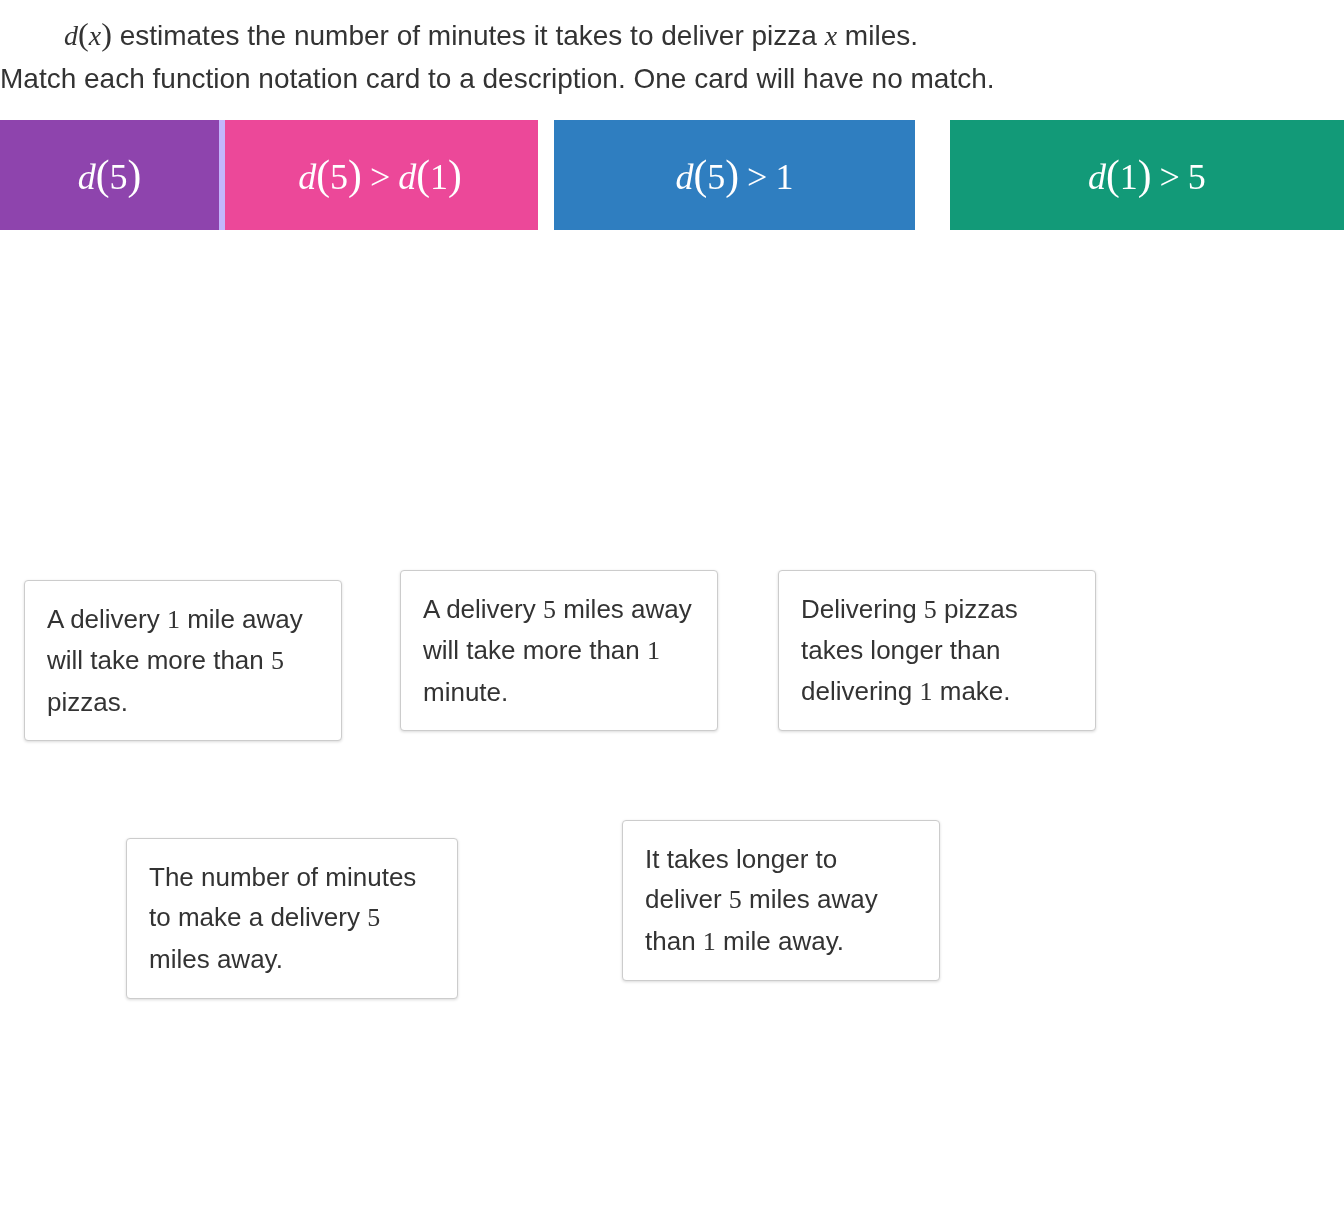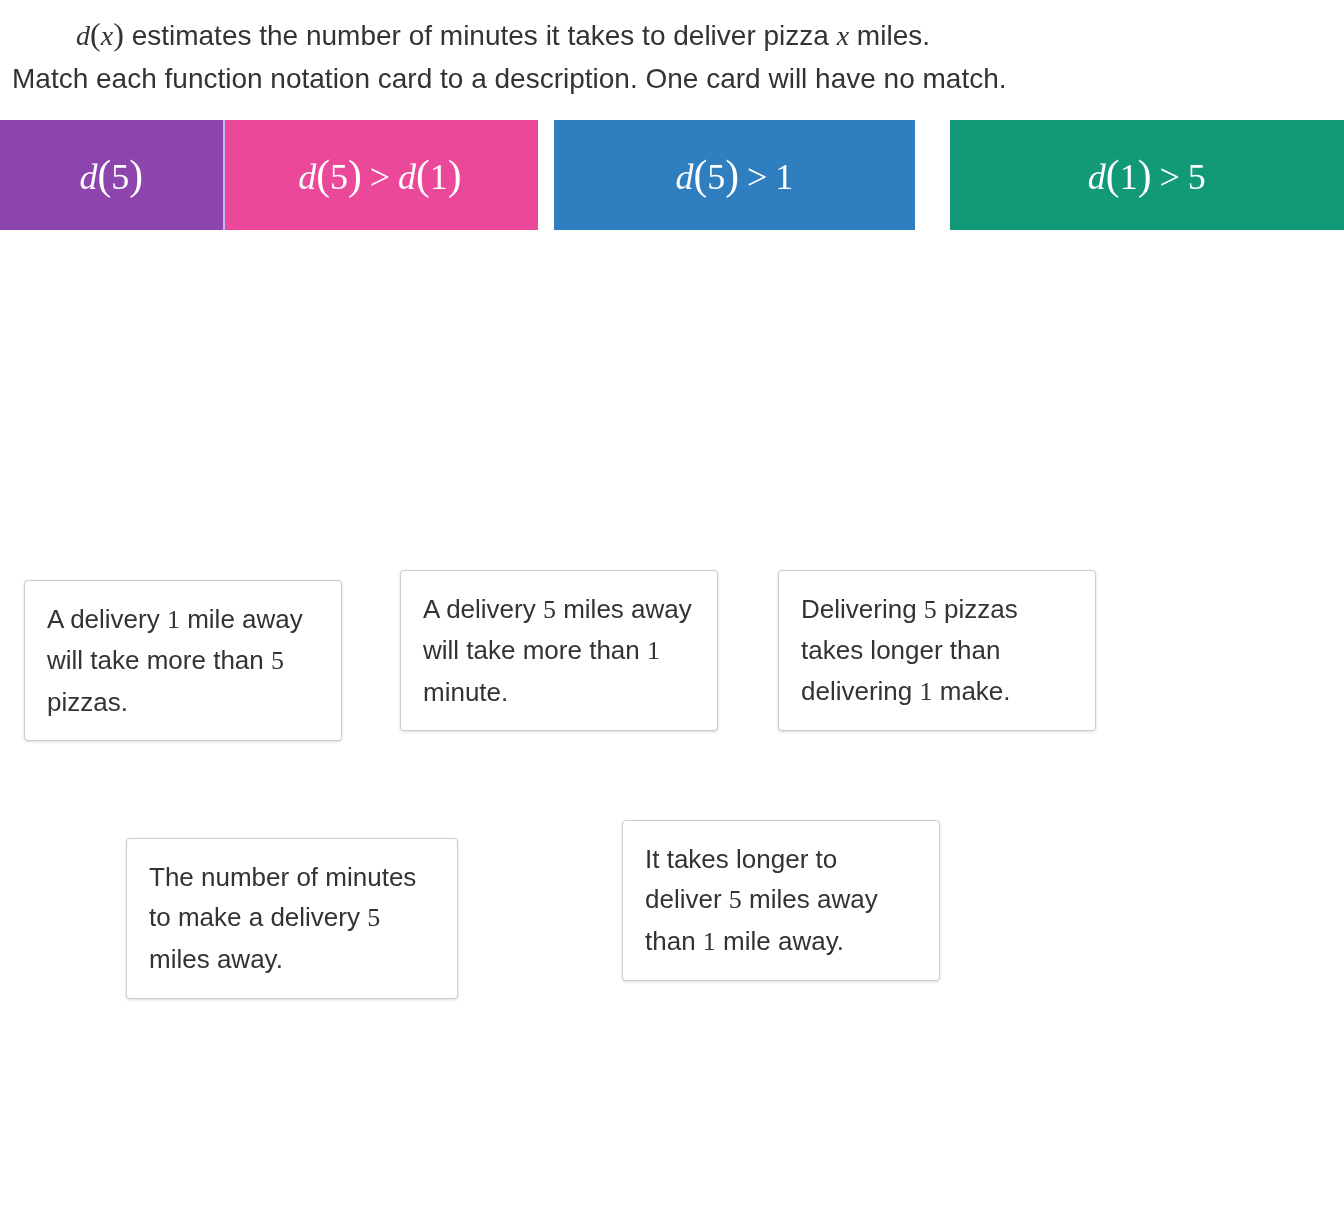--- a/index.html
+++ b/index.html
@@ -5,21 +5,21 @@
     * { margin: 0; padding: 0; box-sizing: border-box; }
     body {
       font-family: -apple-system, BlinkMacSystemFont, 'Segoe UI', Helvetica, Arial, sans-serif;
       width: 1344px;
       height: 1226px;
       background: #fff;
       color: #333;
       position: relative;
     }
     .prompt {
-      padding: 10px 12px 20px 12px;
+      padding: 10px 12px 20px 0;
       font-size: 28px;
       line-height: 1.5;
       color: #333;
     }
     .prompt .indent {
       display: inline-block;
       width: 64px;
     }
     .math {
       font-family: 'Times New Roman', Times, serif;
@@ -46,21 +46,21 @@
       cursor: grab;
       position: relative;
     }
     .card .formula {
       font-style: italic;
     }
     .card .formula .paren { font-style: normal; font-size: 1.15em; }
     .card .formula .num { font-style: normal; }
     .card .formula .gt { font-style: normal; padding: 0 8px; }
 
-    .card-1 { background: #8e44ad; width: 238px; margin-left: 0; border-right: 2px solid #c4b5fd; }
+    .card-1 { background: #8e44ad; width: 238px; margin-left: 0; border-right: 6px solid #c4b5fd; }
     .card-2 { background: #ec4899; width: 332px; border-right: 3px solid rgba(255,255,255,0); margin-right: 16px; }
     .card-3 { background: #2f7ec0; width: 382px; margin-right: 35px; }
     .card-4 { background: #129a78; width: 418px; }
 
     .descriptions-area {
       position: absolute;
       top: 560px;
       left: 0;
       width: 100%;
       height: 650px;

